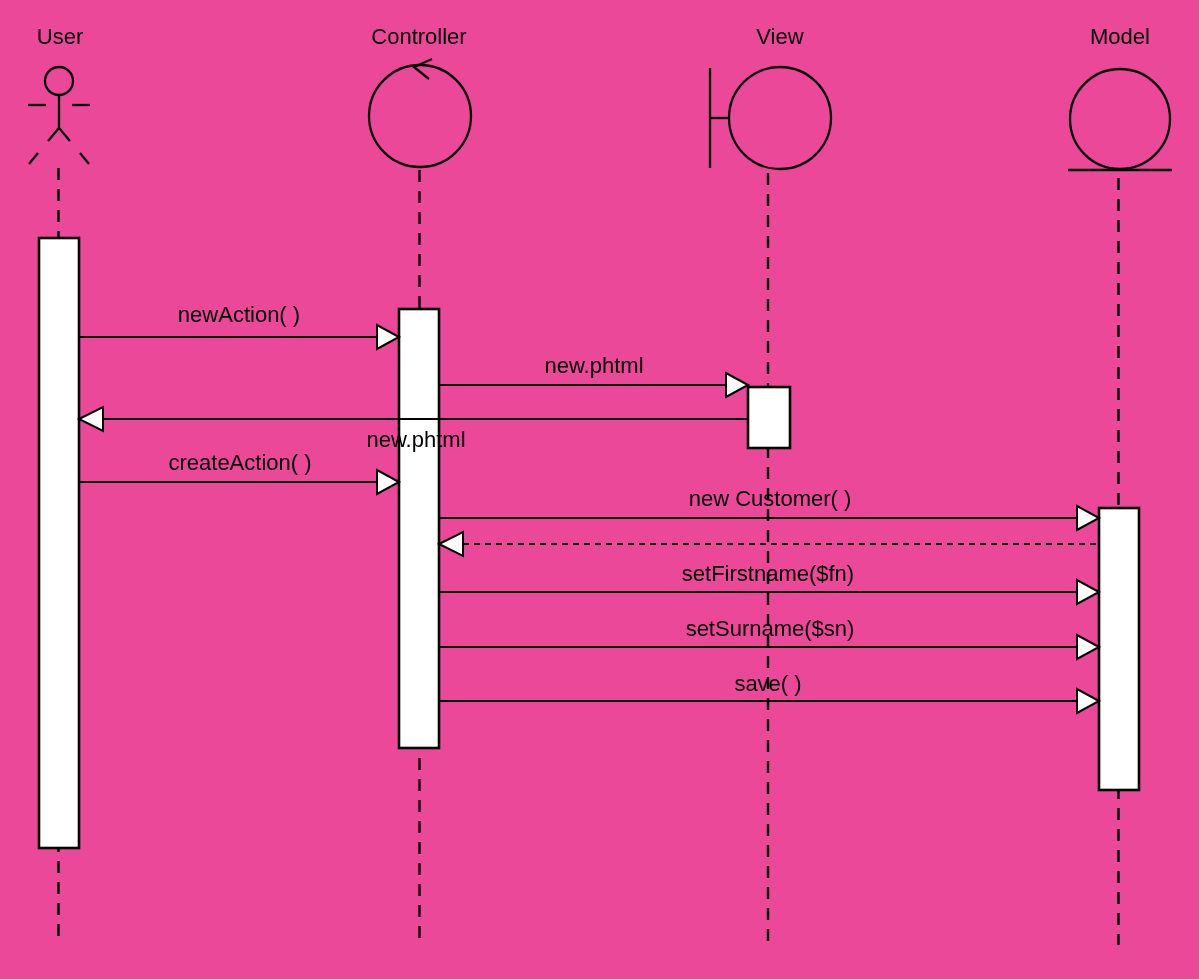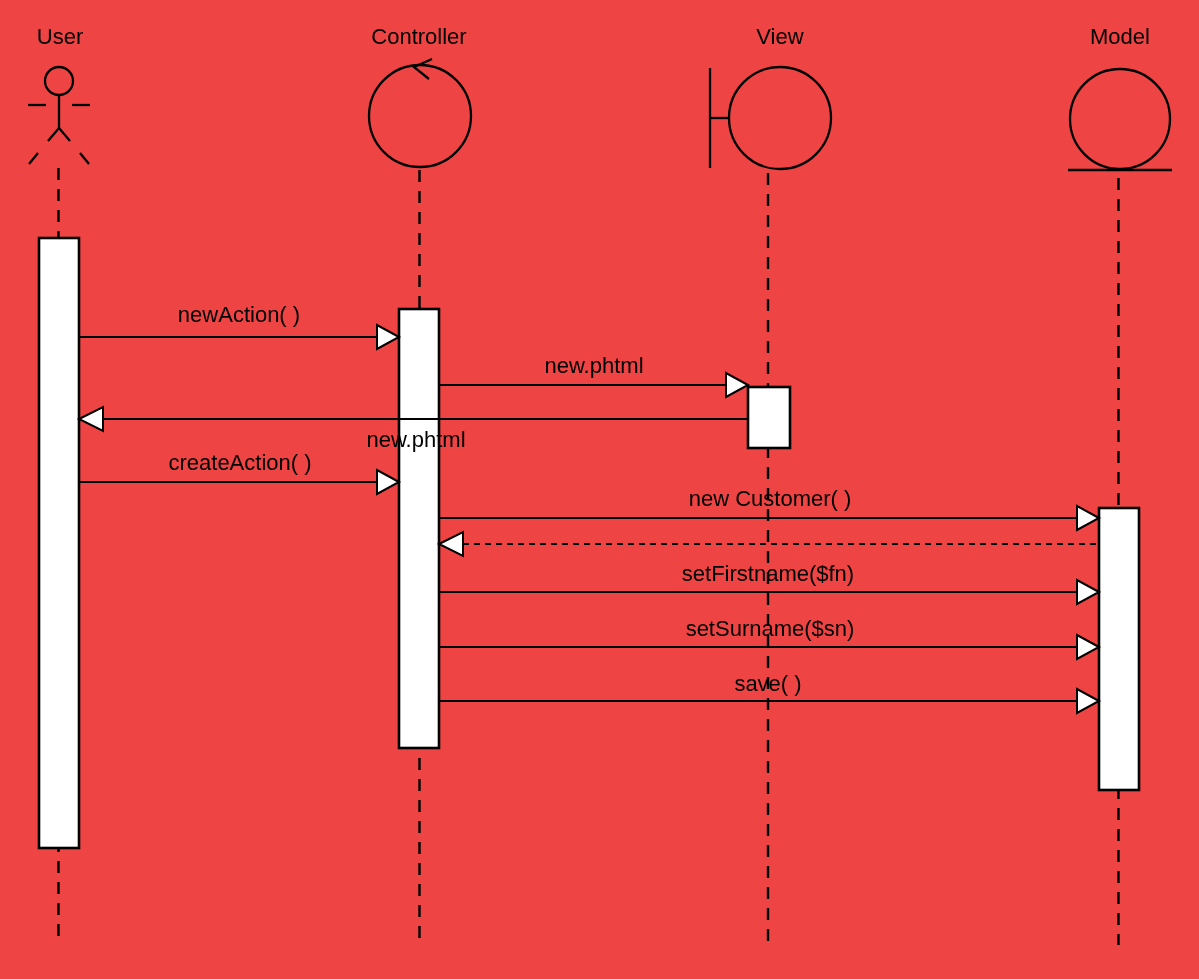--- a/index.html
+++ b/index.html
@@ -4,21 +4,21 @@
 <style>
   html, body {
     margin: 0;
     padding: 0;
     background: #ffffff;
   }
   .canvas {
     position: relative;
     width: 1199px;
     height: 979px;
-    background: #ef4444;
+    background: #ec4899;
     font-family: "Liberation Sans", sans-serif;
     text-align: center;
   }
   svg { display: block; }
   text {
     font-family: "Liberation Sans", sans-serif;
     font-size: 22px;
     fill: #000000;
   }
   .lifeline {

